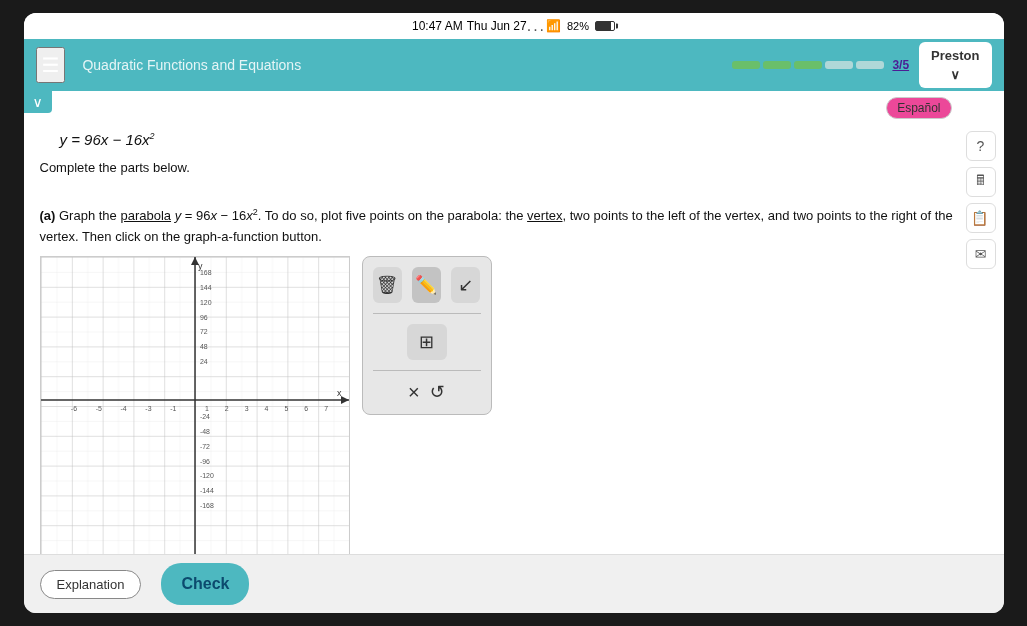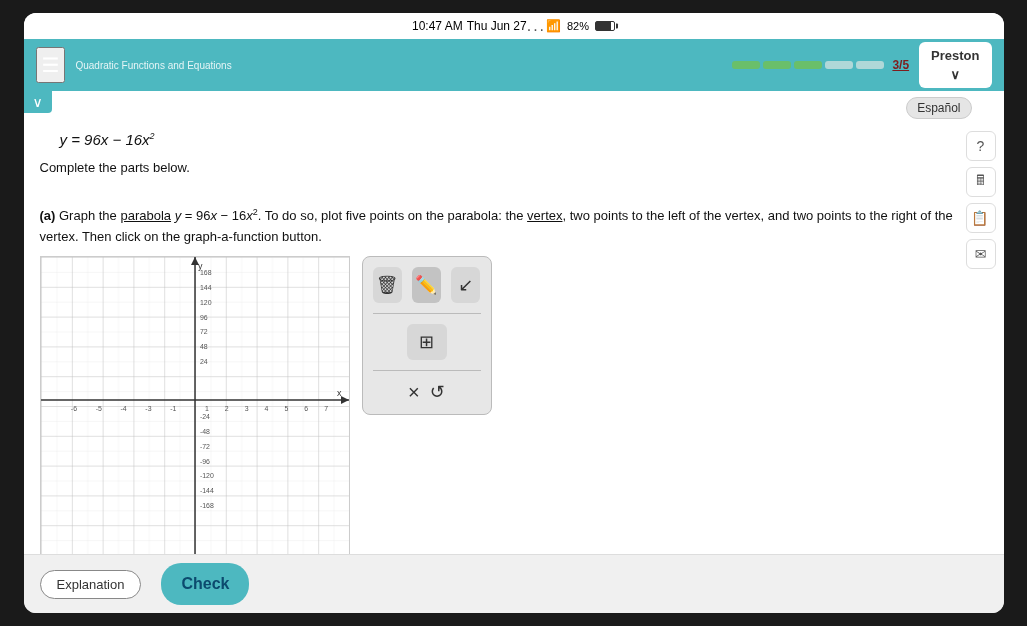--- a/index.html
+++ b/index.html
@@ -81,22 +81,23 @@
       padding: 4px;
     }
 
     .nav-title-block {
       flex: 1;
       display: flex;
       flex-direction: column;
     }
 
     .nav-subtitle {
-      font-size: 10px;
+      font-size: 14px;
       color: rgba(255,255,255,0.85);
+      margin-left: 7px;
     }
 
     .nav-title {
       font-size: 13px;
       color: white;
       font-weight: 500;
     }
 
     .progress-section {
       display: flex;
@@ -110,21 +111,21 @@
       align-items: center;
     }
 
     .progress-segment {
       height: 8px;
       width: 28px;
       border-radius: 3px;
     }
 
     .progress-count {
-      color: #7f1d1d;
+      color: #4c1d95;
       font-size: 12px;
       font-weight: 600;
       text-decoration: underline;
     }
 
     .user-btn {
       background: white;
       color: #333;
       border: none;
       border-radius: 6px;
@@ -156,22 +157,22 @@
       align-items: center;
       justify-content: center;
       cursor: pointer;
       font-size: 14px;
       border-radius: 0 0 4px 0;
     }
 
     .espanol-btn {
       position: absolute;
       top: 6px;
-      right: 32px;
-      background: #e5e5e5;
+      right: 52px;
+      background: #ec4899;
       border: 1px solid #ccc;
       border-radius: 14px;
       padding: 3px 10px;
       font-size: 12px;
       cursor: pointer;
       color: #333;
     }
 
     .right-tools {
       position: absolute;

